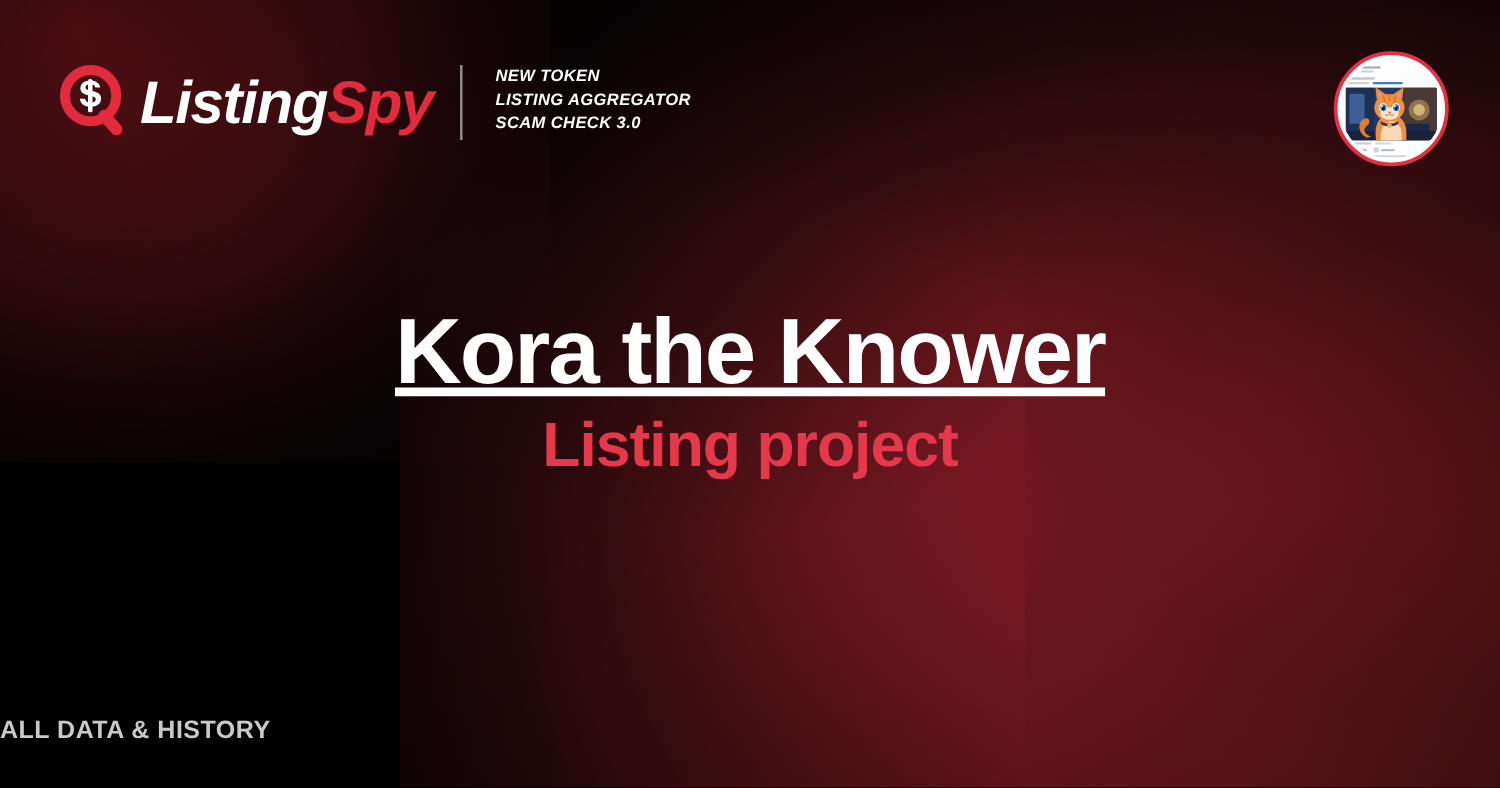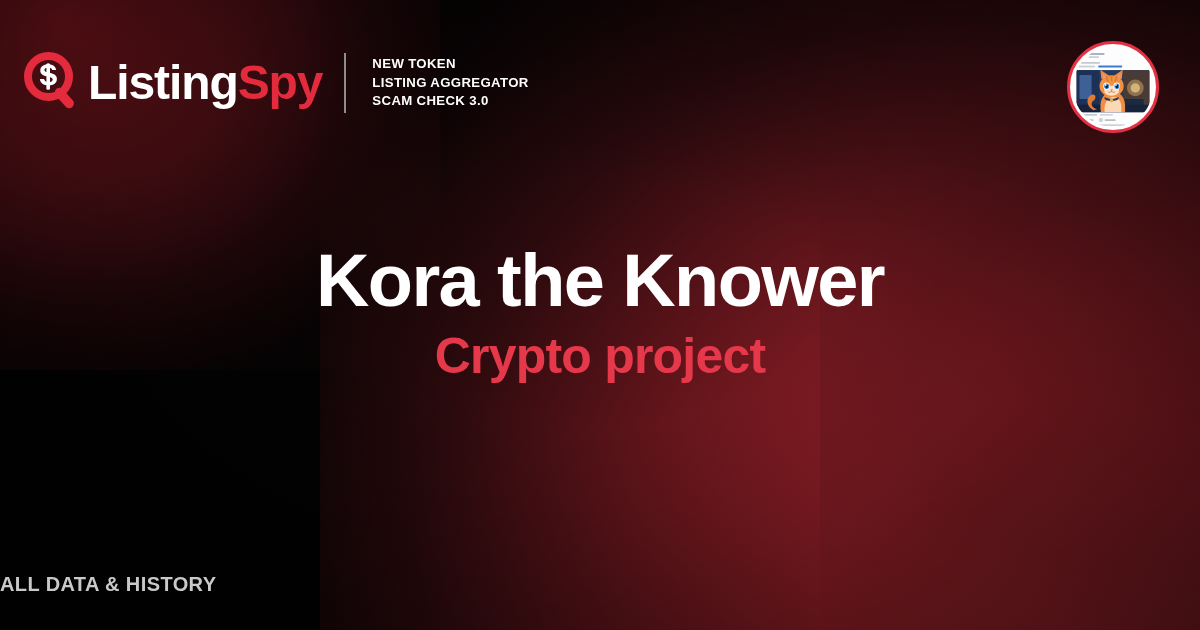--- a/index.html
+++ b/index.html
@@ -58,22 +58,22 @@
     position:absolute; inset:0;
     background:radial-gradient(ellipse at 50% 48%,
        rgba(0,0,0,0) 26%,
        rgba(0,0,0,0.30) 62%,
        rgba(0,0,0,0.55) 100%);
     pointer-events:none;
   }
 
   
   .header{
-    position:absolute; left:24px; top:52px;
-    display:flex; align-items:center;
+    position:absolute; left:48px; top:52px;
+    display:flex; font-style:italic;
   }
 
   .brand{ display:flex; align-items:center; }
 
   .logo-mark{ width:58px; height:62px; margin-right:6px; flex:none; display:block; }
 
   .brand-name{
     font-size:48px; font-weight:700;
     letter-spacing:-1.1px;
     line-height:1;
@@ -125,20 +125,21 @@
     left:0; right:0; top:243px;
     text-align:center;
   }
   .title{
     color:#ffffff;
     font-size:74px;
     font-weight:700;
     letter-spacing:-1.6px;
     line-height:1.02;
     white-space:nowrap;
+    text-decoration:underline;
   }
   .subtitle{
     color:#e5384a;
     font-size:50px;
     font-weight:700;
     letter-spacing:-0.8px;
     line-height:1.05;
     margin-top:12px;
     white-space:nowrap;
   }
@@ -262,18 +263,18 @@
         <rect x="13" y="77.6" width="9" height="1.9" rx="0.9" fill="#b9bec6"></rect>
         <circle cx="30" cy="78.5" r="2.4" fill="#cfd3d9"></circle>
         <rect x="34" y="77.6" width="12" height="1.9" rx="0.9" fill="#b9bec6"></rect>
         <rect x="26" y="83" width="30" height="1.8" rx="0.9" fill="#cfd3d9"></rect>
       </svg>
     </div>
   </div>
 
   <div class="center">
     <div class="title">Kora the Knower</div>
-    <div class="subtitle">Crypto project</div>
+    <div class="subtitle">Listing project</div>
   </div>
 
   <div class="footer">ALL DATA &amp; HISTORY</div>
 
 </div>
 
 </body></html>

